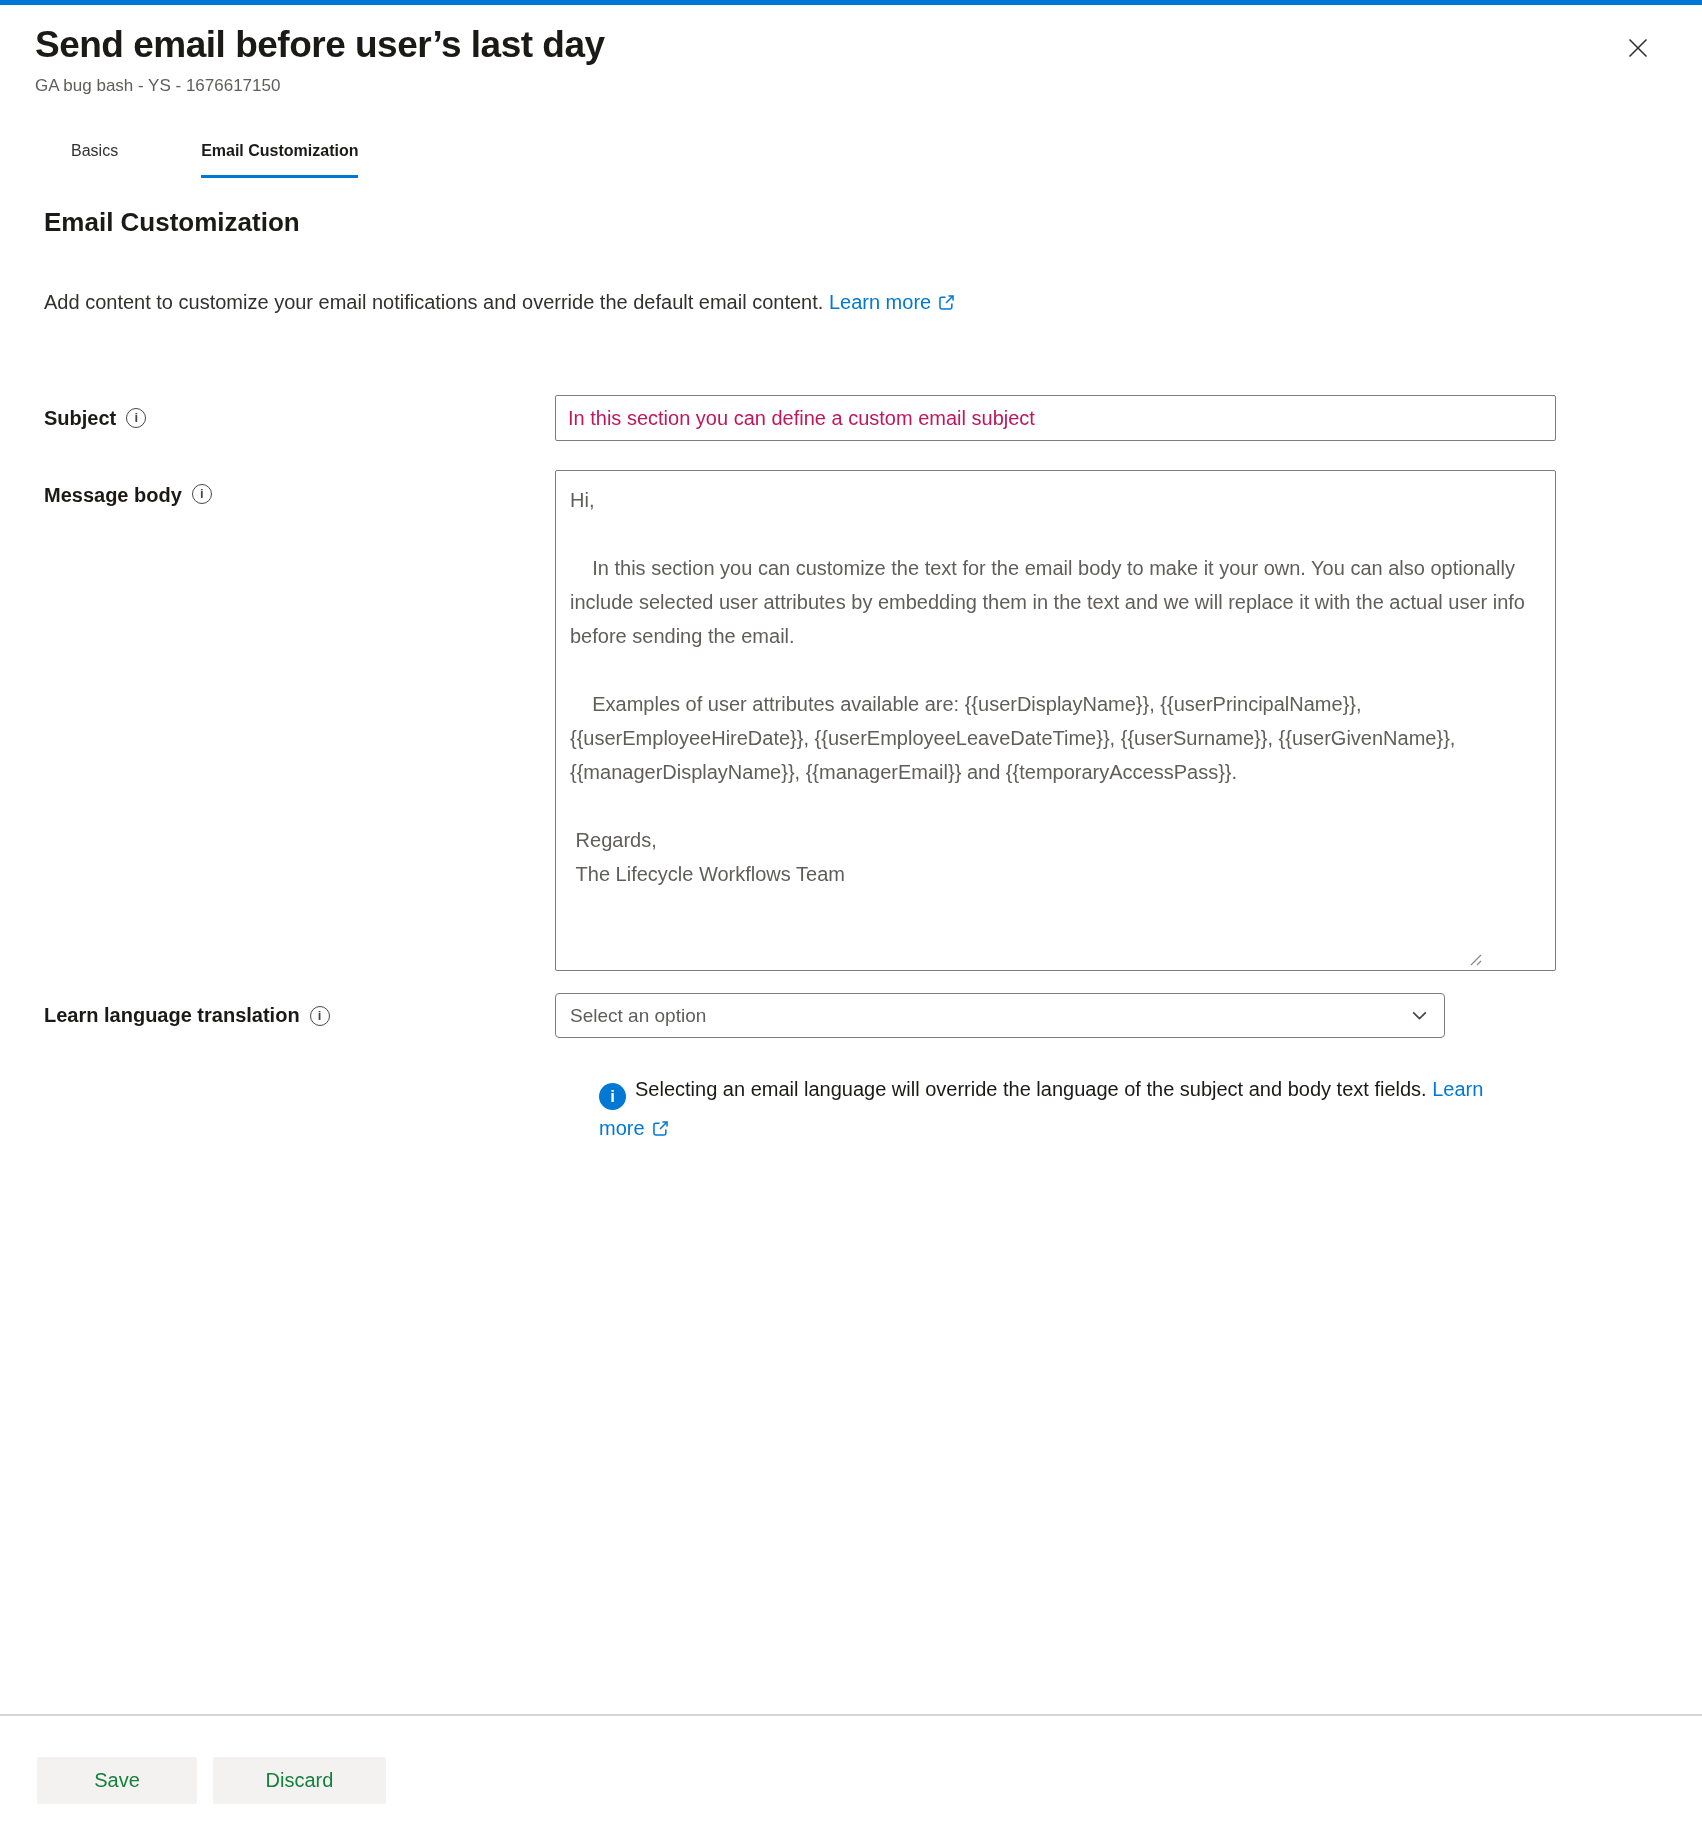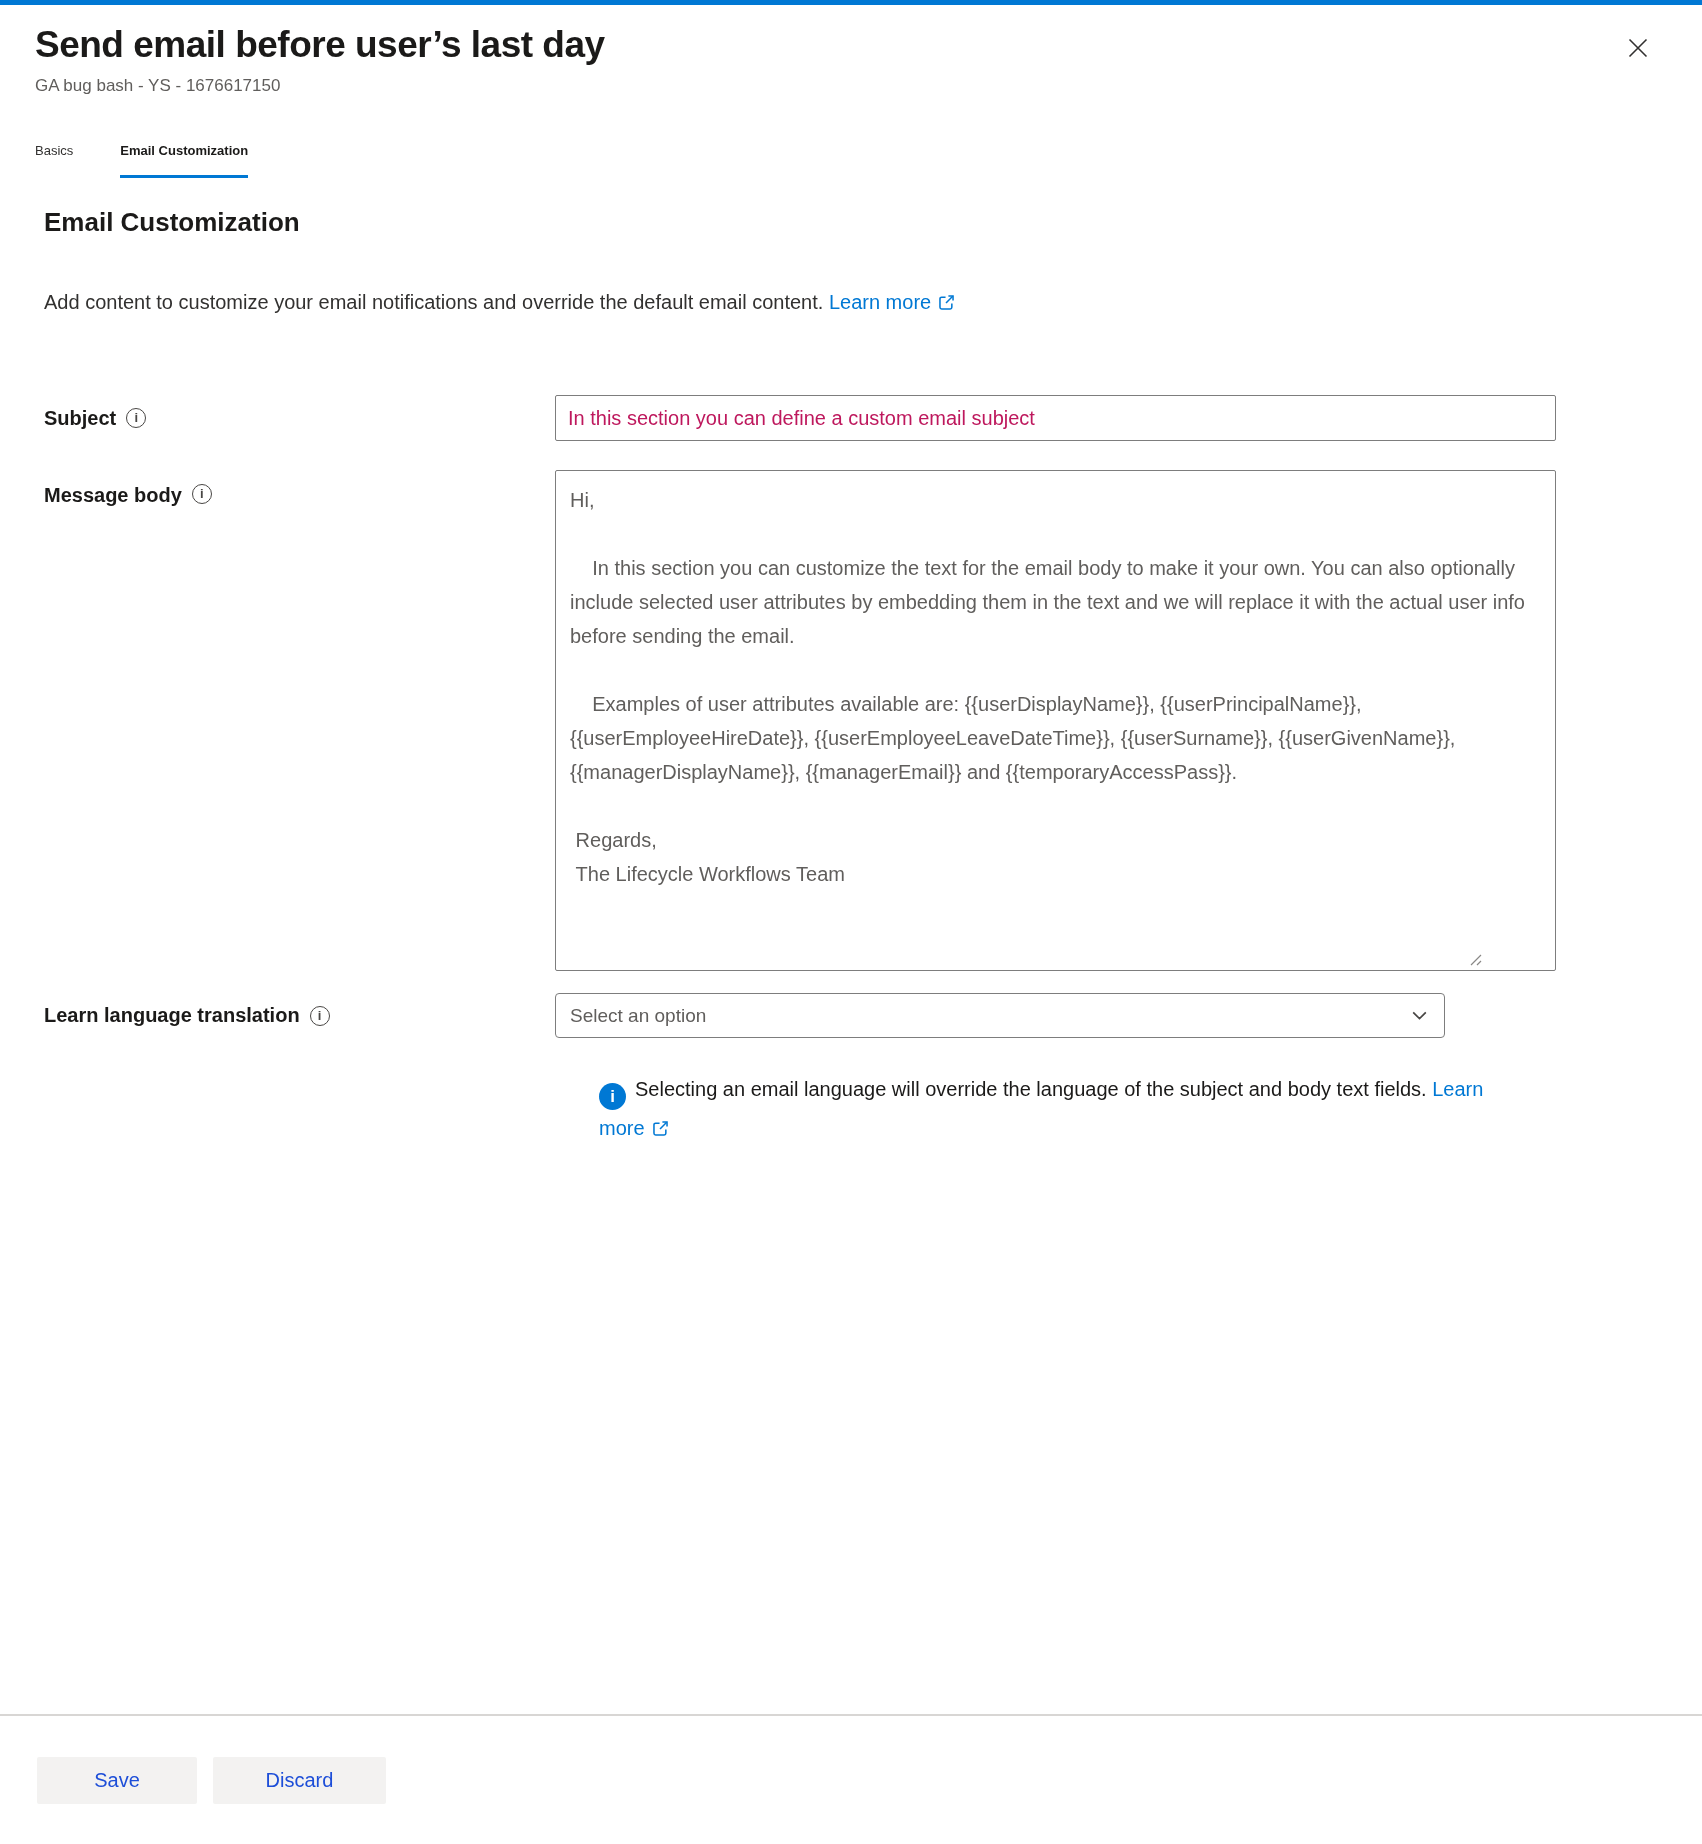--- a/index.html
+++ b/index.html
@@ -21,22 +21,22 @@
   .subtitle { margin-top:8px; font-size:17px; color:#605e5c; line-height:22px; }
   .close-btn {
     position:absolute; top:26px; right:47px;
     width:34px; height:34px; padding:4px;
     background:transparent; border:none; cursor:pointer;
     display:flex; align-items:center; justify-content:center;
   }
 
   .tabs { margin:42px 0 0 35px; display:flex; gap:47px; }
   .tab {
-    font-size:13px; color:#323130; padding-bottom:15px;
-    position:relative; cursor:pointer; line-height:24px;
+    font-size:16px; color:#323130; padding-bottom:15px;
+    position:relative; cursor:pointer; line-height:24px;margin-left:36px;
   }
   .tab.active { font-weight:700; color:#1b1a19; }
   .tab.active::after {
     content:""; position:absolute; left:0; right:0; bottom:0;
     height:3px; background:#0078d4;
   }
 
   .section-heading {
     margin:28px 0 0 44px; font-size:26px; font-weight:700;
     color:#1b1a19; line-height:32px;
@@ -99,21 +99,21 @@
     vertical-align:-6px; margin-right:9px;
   }
   .note-icon::before { content:"i"; }
 
   .footer-divider {
     position:absolute; left:0; right:0; top:1714px; height:2px; background:#d8d6d4;
   }
   .footer { position:absolute; top:1757px; left:37px; display:flex; gap:16px; }
   .btn {
     height:47px; border:none; border-radius:2px; background:#f3f2f1;
-    color:#1d4ed8; font-family:inherit; font-size:20px; cursor:default;
+    color:#15803d; font-family:inherit; font-size:20px; cursor:default;
   }
   .btn-save { width:160px; }
   .btn-discard { width:173px; }
 </style>
 </head>
 <body>
 
 <div class="accent-bar"></div>
 
 <div class="header">

